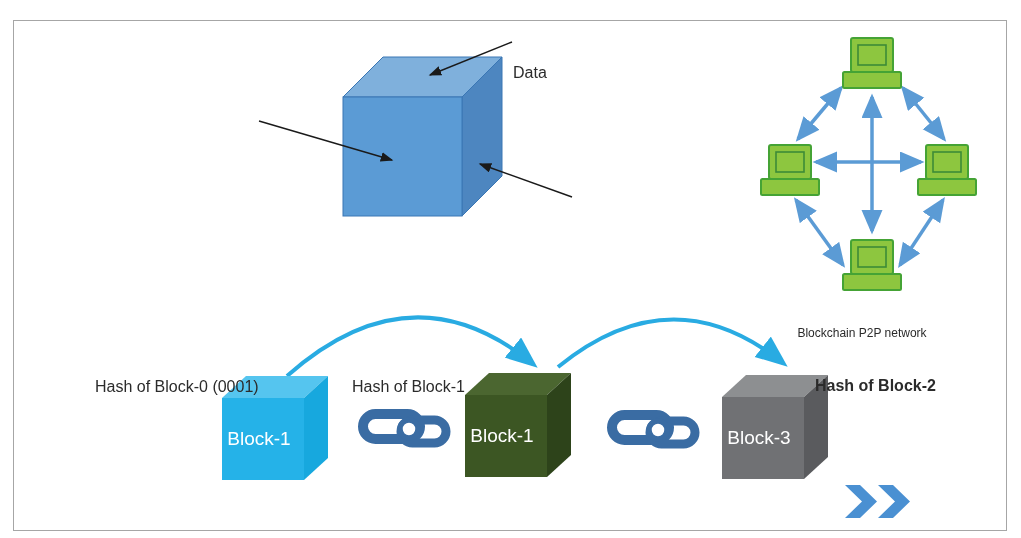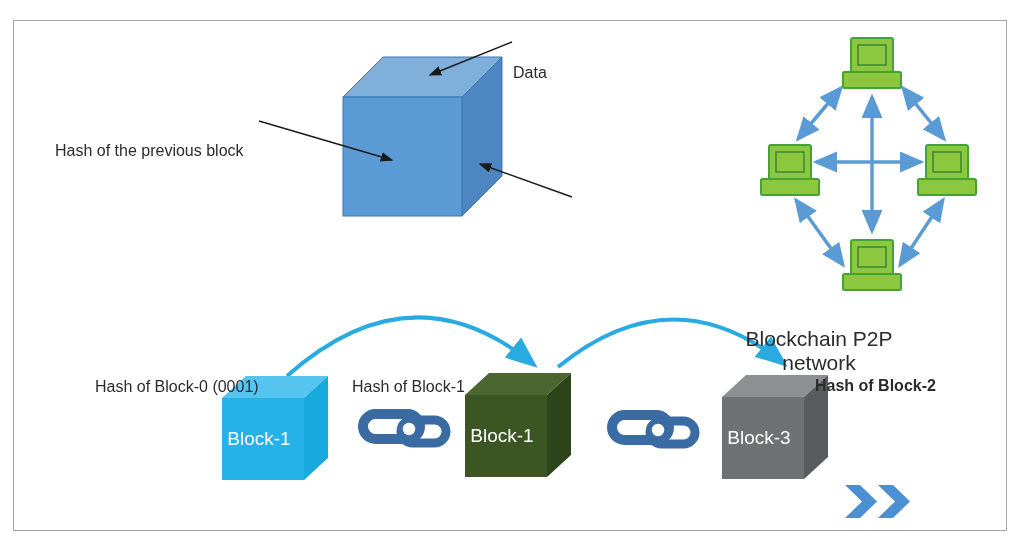--- a/index.html
+++ b/index.html
@@ -110,23 +110,22 @@
     <use href="#chain-icon"></use>
     <use href="#chain-icon" transform="translate(249,1)"></use>
 
     <g fill="#4a90d2">
       <polygon points="845,485 860,485 877,501.5 860,518 845,518 862,501.5"></polygon>
       <polygon points="878,485 893,485 910,501.5 893,518 878,518 895,501.5"></polygon>
     </g>
   </svg>
 
   <div class="lbl" style="left:513px;top:32px;">Data</div>
-  <div class="lbl" style="left:55px;top:110px;">Hash of the previous block</div>
 
-  <div class="lbl center" style="left:709px;top:295px;width:220px;font-size:21px;">Blockchain P2P network</div>
+  <div class="lbl center" style="left:752px;top:295px;width:220px;font-size:12px;">Blockchain P2P network</div>
 
   <div class="lbl" style="left:95px;top:346px;">Hash of Block-0 (0001)</div>
   <div class="lbl" style="left:352px;top:346px;">Hash of Block-1</div>
   <div class="lbl" style="left:815px;top:345px;font-weight:bold;">Hash of Block-2</div>
 
   <div class="block-name" style="left:222px;top:429px;">Block-1</div>
   <div class="block-name" style="left:465px;top:426px;">Block-1</div>
   <div class="block-name" style="left:722px;top:428px;">Block-3</div>
 
 </div>

